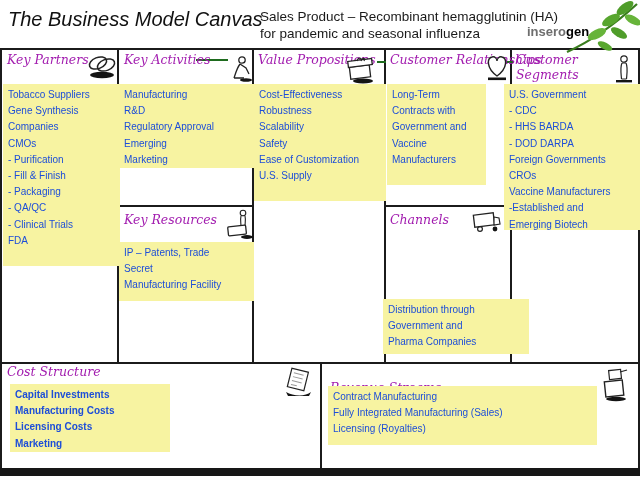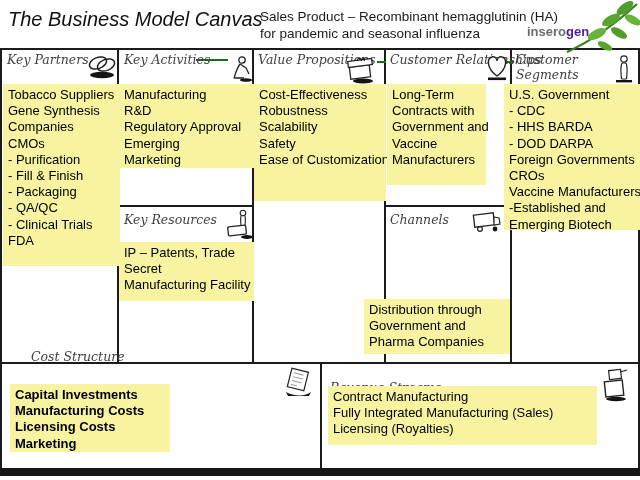--- a/index.html
+++ b/index.html
@@ -4,28 +4,28 @@
 <style>
   html,body{margin:0;padding:0;background:#fff;}
   #slide{position:relative;width:640px;height:480px;background:#fff;overflow:hidden;
          font-family:"Liberation Sans",sans-serif;color:#3b3b3b;}
   .abs{position:absolute;}
   .line{position:absolute;background:#1b1b1b;}
   
   .title{position:absolute;left:8px;top:8px;font-size:20px;font-weight:normal;font-style:italic;color:#111;}
   .subtitle{position:absolute;left:260px;top:8px;font-size:13.5px;color:#1a1a1a;line-height:17px;}
   .logo-text{position:absolute;left:527px;top:24px;font-size:13px;font-weight:bold;color:#6e6e6e;letter-spacing:0px;}
-  .logo-accent{color:#4c1d95;}
+  .logo-accent{color:#000000;}
   
-  .sec-label{position:absolute;font-family:"DejaVu Serif",serif;font-style:italic;font-size:12.5px;color:#404040;}
+  .sec-label{position:absolute;font-family:"DejaVu Serif",serif;font-style:italic;font-size:12.5px;color:#a21caf;}
   .icon{position:absolute;}
   .green-dash{position:absolute;background:#1e6b1e;height:2px;}
   
   .ybox{position:absolute;background:#f7f3a1;padding:3px 2px 0 5px;z-index:5;}
-  .cell-line{font-size:13px;line-height:16.2px;white-space:pre;color:#000000;}
+  .cell-line{font-size:10px;line-height:16.2px;white-space:pre;color:#1d4ed8;}
   .bottom-bar{position:absolute;left:0;top:468px;width:640px;height:8px;background:#161616;}
 </style>
 </head>
 <body>
 
 <div id="slide">
 
   <div class="title">The Business Model Canvas</div>
   <div class="subtitle">
     <div>Sales Product – Recombinant hemagglutinin (HA)</div>
@@ -59,21 +59,21 @@
   <div class="green-dash" style="left:377px;top:61px;width:9px;"></div>
   <div class="green-dash" style="left:505px;top:61px;width:9px;"></div>
 
   <div class="sec-label" style="left:7px;top:52px;">Key Partners</div>
   <div class="sec-label" style="left:124px;top:52px;">Key Activities</div>
   <div class="sec-label" style="left:258px;top:52px;">Value Propositions</div>
   <div class="sec-label" style="left:390px;top:52px;">Customer Relationships</div>
   <div class="sec-label" style="left:516px;top:52px;">Customer Segments</div>
   <div class="sec-label" style="left:124px;top:212px;">Key Resources</div>
   <div class="sec-label" style="left:390px;top:212px;">Channels</div>
-  <div class="sec-label" style="left:7px;top:349px;margin-left:24px;">Cost Structure</div>
+  <div class="sec-label" style="left:7px;top:364px;">Cost Structure</div>
   <div class="sec-label" style="left:330px;top:368px;margin-top:12px;">Revenue Streams</div>
 
   <svg class="icon" style="left:86px;top:52px;" width="32" height="28" viewBox="0 0 32 28">
     <ellipse cx="16" cy="23" rx="12" ry="3.2" fill="#141414"></ellipse>
     <ellipse cx="12" cy="11" rx="9" ry="5.5" fill="#fff" stroke="#222" stroke-width="1.5" transform="rotate(-22 12 11)"></ellipse>
     <ellipse cx="20" cy="13" rx="9" ry="5.5" fill="none" stroke="#222" stroke-width="1.5" transform="rotate(-22 20 13)"></ellipse>
   </svg>
   <svg class="icon" style="left:226px;top:55px;" width="28" height="28" viewBox="0 0 28 28">
     <circle cx="16" cy="5" r="3.2" fill="none" stroke="#222" stroke-width="1.3"></circle>
     <path d="M14 9 C11 13 10 17 8 23 M14 9 L20 13 L23 19 M8 23 L18 23" fill="none" stroke="#222" stroke-width="1.3"></path>
@@ -143,40 +143,41 @@
       <div class="cell-line">IP – Patents, Trade
 Secret</div>
       <div class="cell-line">Manufacturing Facility</div>
     </div>
   <div class="ybox" style="left:254px;top:84px;width:125px;height:114px;">
       <div class="cell-line">Cost-Effectiveness</div>
       <div class="cell-line">Robustness</div>
       <div class="cell-line">Scalability</div>
       <div class="cell-line">Safety</div>
       <div class="cell-line">Ease of Customization</div>
+      <div class="cell-line">U.S. Supply</div>
     </div>
   <div class="ybox" style="left:387px;top:84px;width:92px;height:98px;">
       <div class="cell-line">Long-Term
 Contracts with
 Government and
 Vaccine
 Manufacturers</div>
     </div>
   <div class="ybox" style="left:504px;top:84px;width:131px;height:143px;">
       <div class="cell-line">U.S. Government</div>
       <div class="cell-line">- CDC</div>
       <div class="cell-line">- HHS BARDA</div>
       <div class="cell-line">- DOD DARPA</div>
       <div class="cell-line">Foreign Governments</div>
       <div class="cell-line">CROs</div>
       <div class="cell-line">Vaccine Manufacturers</div>
       <div class="cell-line">-Established and
 Emerging Biotech</div>
     </div>
-  <div class="ybox" style="left:364px;top:299px;width:139px;height:52px;">
+  <div class="ybox" style="left:383px;top:299px;width:139px;height:52px;">
       <div class="cell-line">Distribution through
 Government and
 Pharma Companies</div>
     </div>
   <div class="ybox" style="left:10px;top:384px;width:153px;height:65px;font-weight:bold;">
       <div class="cell-line">Capital Investments</div>
       <div class="cell-line">Manufacturing Costs</div>
       <div class="cell-line">Licensing Costs</div>
       <div class="cell-line">Marketing</div>
     </div>

